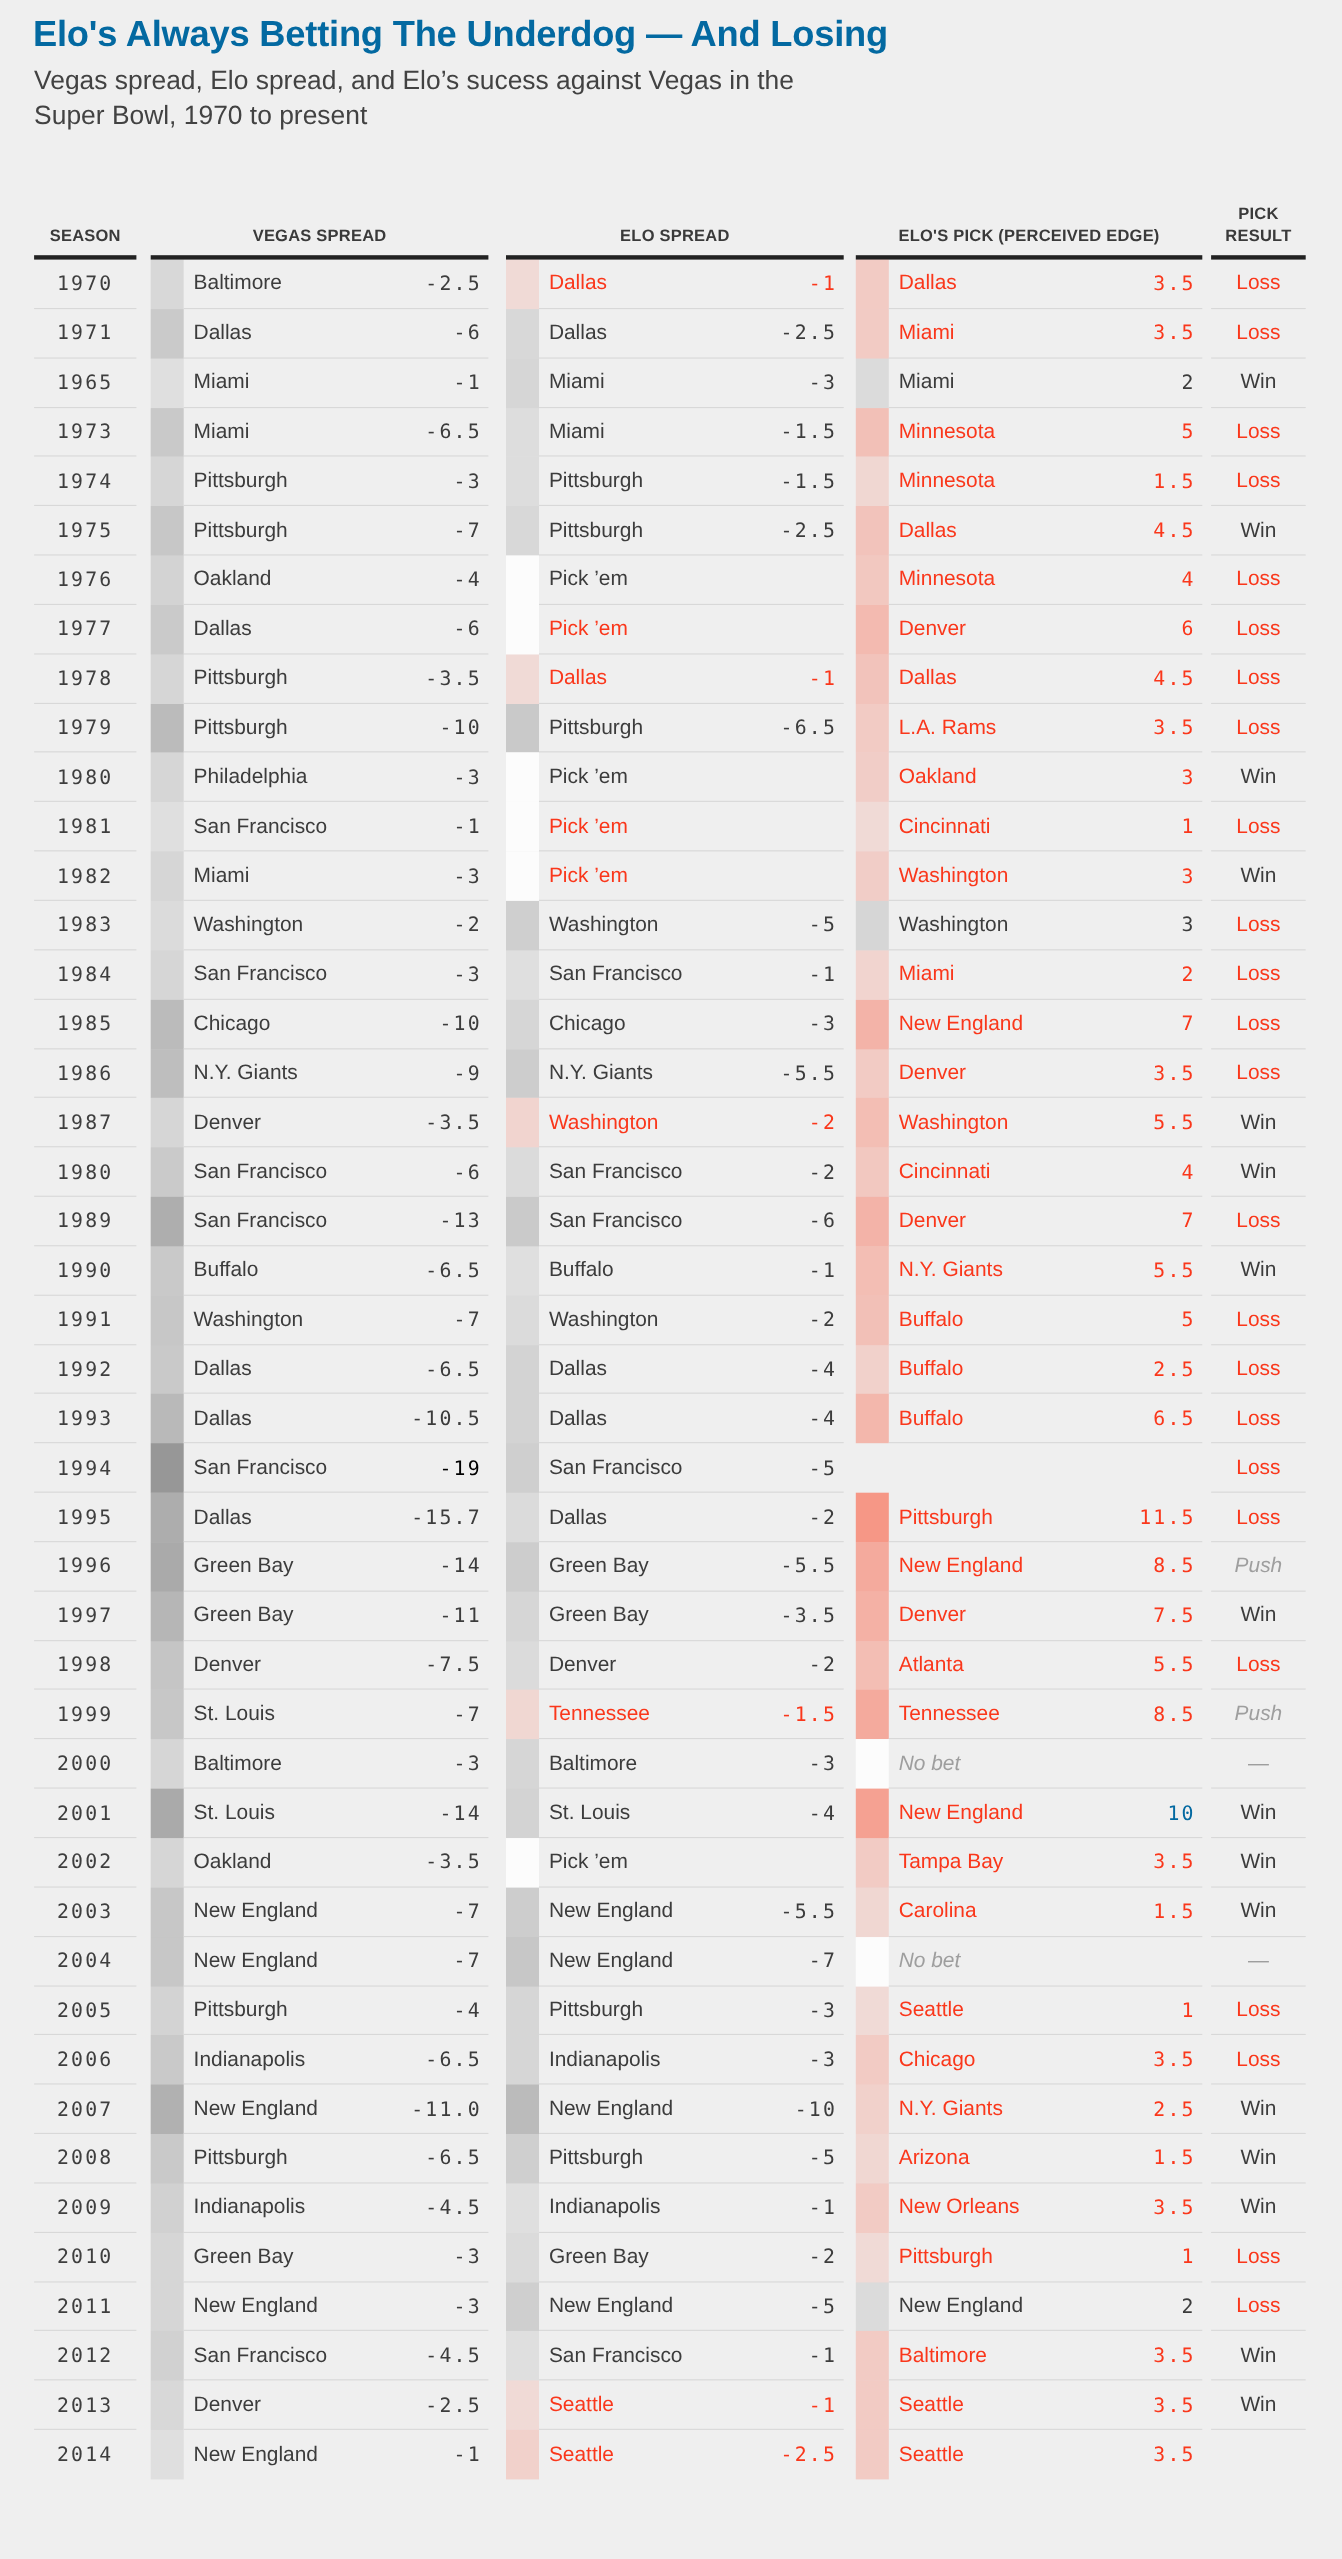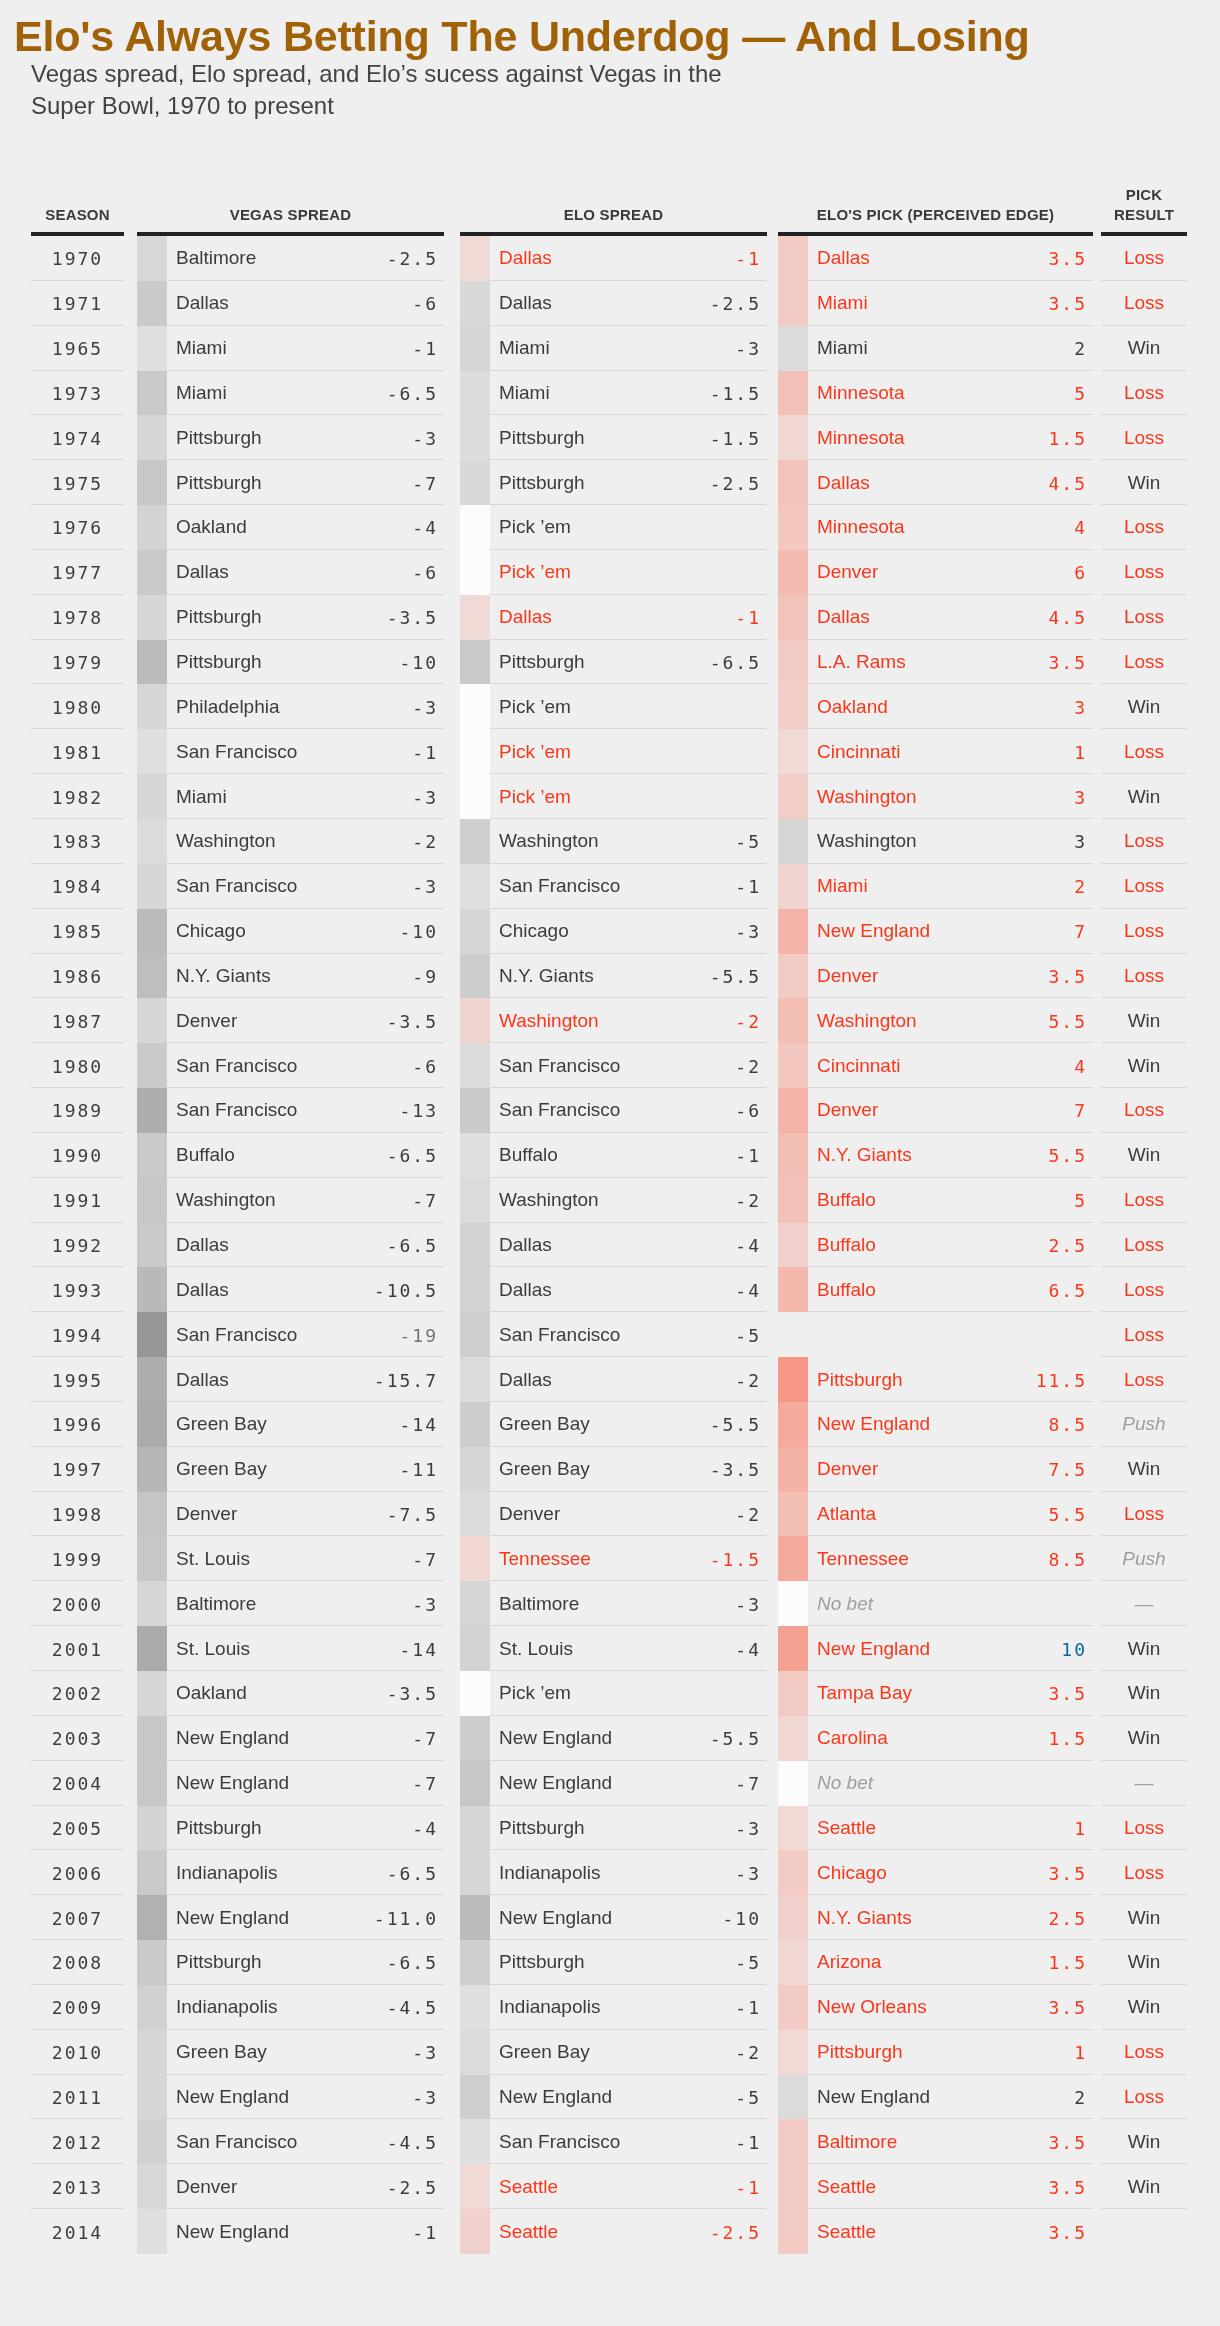--- a/index.html
+++ b/index.html
@@ -1,19 +1,19 @@
 <!DOCTYPE html>
 <html><head>
 <meta charset="utf-8">
 <style>
   html,body{margin:0;padding:0;background:#efefef;}
   .page{position:relative;width:1220px;height:2326px;background:#efefef;
         font-family:"Liberation Sans",sans-serif;overflow:hidden;}
-  .title{position:absolute;left:14px;top:12px;font-size:43px;font-weight:bold;
-         color:#a16207;letter-spacing:-0.2px;}
+  .title{position:absolute;left:30px;top:12px;font-size:33px;font-weight:bold;
+         color:#0369a1;letter-spacing:-0.2px;}
   .subtitle{position:absolute;left:31px;top:58px;font-size:24px;color:#424242;line-height:1.33;}
   
   .thead{position:absolute;left:0;top:148px;width:1220px;height:88px;}
   .h-label{position:absolute;bottom:12px;font-weight:bold;font-size:15px;color:#3a3a3a;
            letter-spacing:0.2px;text-align:center;line-height:1.3;}
   .h-rule{position:absolute;bottom:0;height:4px;background:#222;}
   .hx-season{left:31px;width:93px;}
   .hx-vegas{left:137px;width:307px;}
   .hx-elo{left:460px;width:307px;}
   .hx-pick{left:778px;width:315px;}
@@ -740,21 +740,21 @@
         </div>
       </div>
       <div class="row">
         <div class="cell c-season">
           <div class="season-label">1994</div>
           <div class="line"></div>
         </div>
         <div class="cell c-vegas">
           <div class="bar" style="background: rgba(30, 30, 30, 0.424);"></div>
           <span class="team" style="color: rgb(60, 60, 60);">San Francisco</span>
-          <span class="num" style="color: #737373;">-19</span>
+          <span class="num" style="color: #000000;">-19</span>
           <div class="line"></div>
         </div>
         <div class="cell c-elo">
           <div class="bar" style="background: rgba(30, 30, 30, 0.153);"></div>
           <span class="team" style="color: rgb(60, 60, 60);">San Francisco</span>
           <span class="num" style="color: rgb(60, 60, 60);">-5</span>
           <div class="line"></div>
         </div>
         <div class="cell c-result">
           <span class="res" style="color: rgb(250, 55, 27);">Loss</span>

